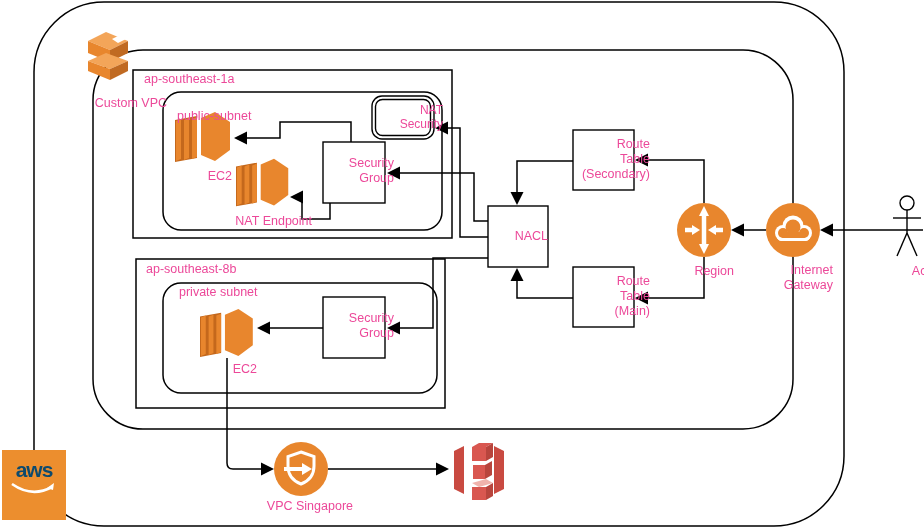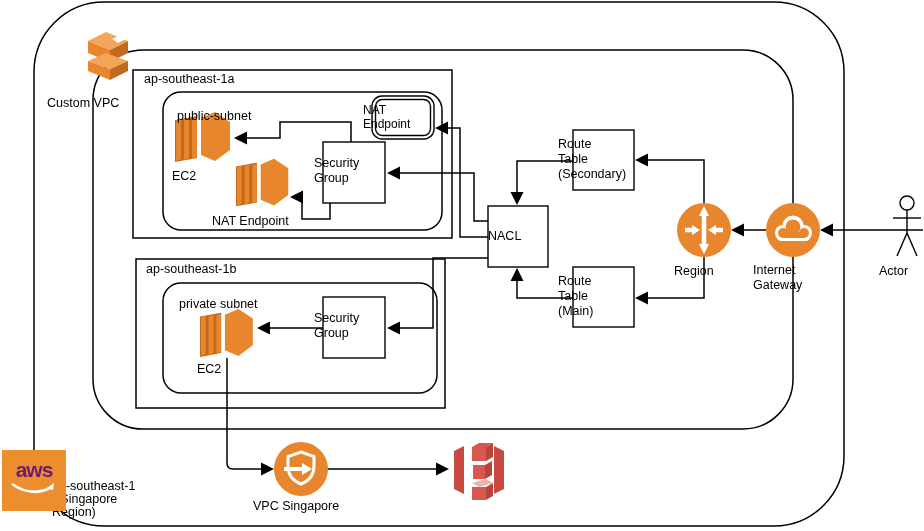--- a/index.html
+++ b/index.html
@@ -1,24 +1,24 @@
 <!DOCTYPE html>
 <html><head>
 <meta charset="utf-8">
 <style>
   html,body{margin:0;padding:0;background:#fff}
   .stage{position:relative;width:924px;height:531px;background:#ffffff;
          font-family:"Liberation Sans",sans-serif;overflow:hidden}
   svg.layer{position:absolute;left:0;top:0;display:block}
-  .lbl{position:absolute;font-size:12.5px;line-height:15px;color:#000000;
+  .lbl{position:absolute;font-size:12.5px;line-height:15px;color:#ec4899;
        white-space:pre-line}
-  .lbl.c{text-align:left}
+  .lbl.c{text-align:right}
   .lbl.sm{font-size:12px;line-height:14px}
-  .aws-logo{position:absolute;left:2px;top:450px;width:64px;height:61px;
-            background:#EC8E2E;color:#701a75;text-align:center}
+  .aws-logo{position:absolute;left:2px;top:450px;width:64px;height:70px;
+            background:#EC8E2E;color:#0c4a6e;text-align:center}
   .aws-logo .t{font-size:21px;font-weight:bold;letter-spacing:-1px;
                line-height:1;margin-top:9px;font-family:"Liberation Sans",sans-serif}
   .aws-logo svg{display:block;margin:0 auto}
   .region-lbl{line-height:13px}
 </style>
 </head>
 <body>
 
 <div class="stage">
 
@@ -153,42 +153,39 @@
   </svg>
 
   <div class="lbl c" style="left:47px;top:96px;width:120px">Custom VPC</div>
   <div class="lbl" style="left:144px;top:72px">ap-southeast-1a</div>
   <div class="lbl" style="left:177px;top:109px">public-subnet</div>
   <div class="lbl c" style="left:172px;top:169px;width:60px">EC2</div>
   <div class="lbl c" style="left:212px;top:214px;width:100px">NAT Endpoint</div>
   <div class="lbl c" style="left:314px;top:156px;width:80px">Security
 Group</div>
   <div class="lbl c sm" style="left:363px;top:103px;width:80px">NAT
-Endpoint</div>
+Security</div>
   <div class="lbl c" style="left:488px;top:229px;width:60px">NACL</div>
   <div class="lbl c" style="left:558px;top:137px;width:92px">Route
 Table
 (Secondary)</div>
   <div class="lbl c" style="left:558px;top:274px;width:92px">Route
 Table
 (Main)</div>
   <div class="lbl c" style="left:674px;top:264px;width:60px">Region</div>
   <div class="lbl c" style="left:753px;top:263px;width:80px">Internet
 Gateway</div>
   <div class="lbl c" style="left:879px;top:264px;width:62px">Actor</div>
-  <div class="lbl" style="left:146px;top:262px">ap-southeast-1b</div>
-  <div class="lbl" style="left:179px;top:297px">private subnet</div>
+  <div class="lbl" style="left:146px;top:262px">ap-southeast-8b</div>
+  <div class="lbl" style="left:179px;top:285px">private subnet</div>
   <div class="lbl c" style="left:197px;top:362px;width:60px">EC2</div>
   <div class="lbl c" style="left:314px;top:311px;width:80px">Security
 Group</div>
   <div class="lbl c" style="left:253px;top:499px;width:100px">VPC Singapore</div>
   <div class="lbl c" style="left:448px;top:536px;width:60px">S3</div>
-  <div class="lbl c region-lbl" style="left:52px;top:480px;width:112px">ap-southeast-1
-((Singapore
-Region)</div>
 
   <div class="aws-logo">
     <div class="t">aws</div>
     <svg width="52" height="18" viewBox="0 0 52 18">
       <path d="M 4 4 q 20 14 40 3" fill="none" stroke="#fff" stroke-width="2.6"></path>
       <polygon points="46,3 45,10 39,8" fill="#fff"></polygon>
     </svg>
   </div>
 
 </div>

